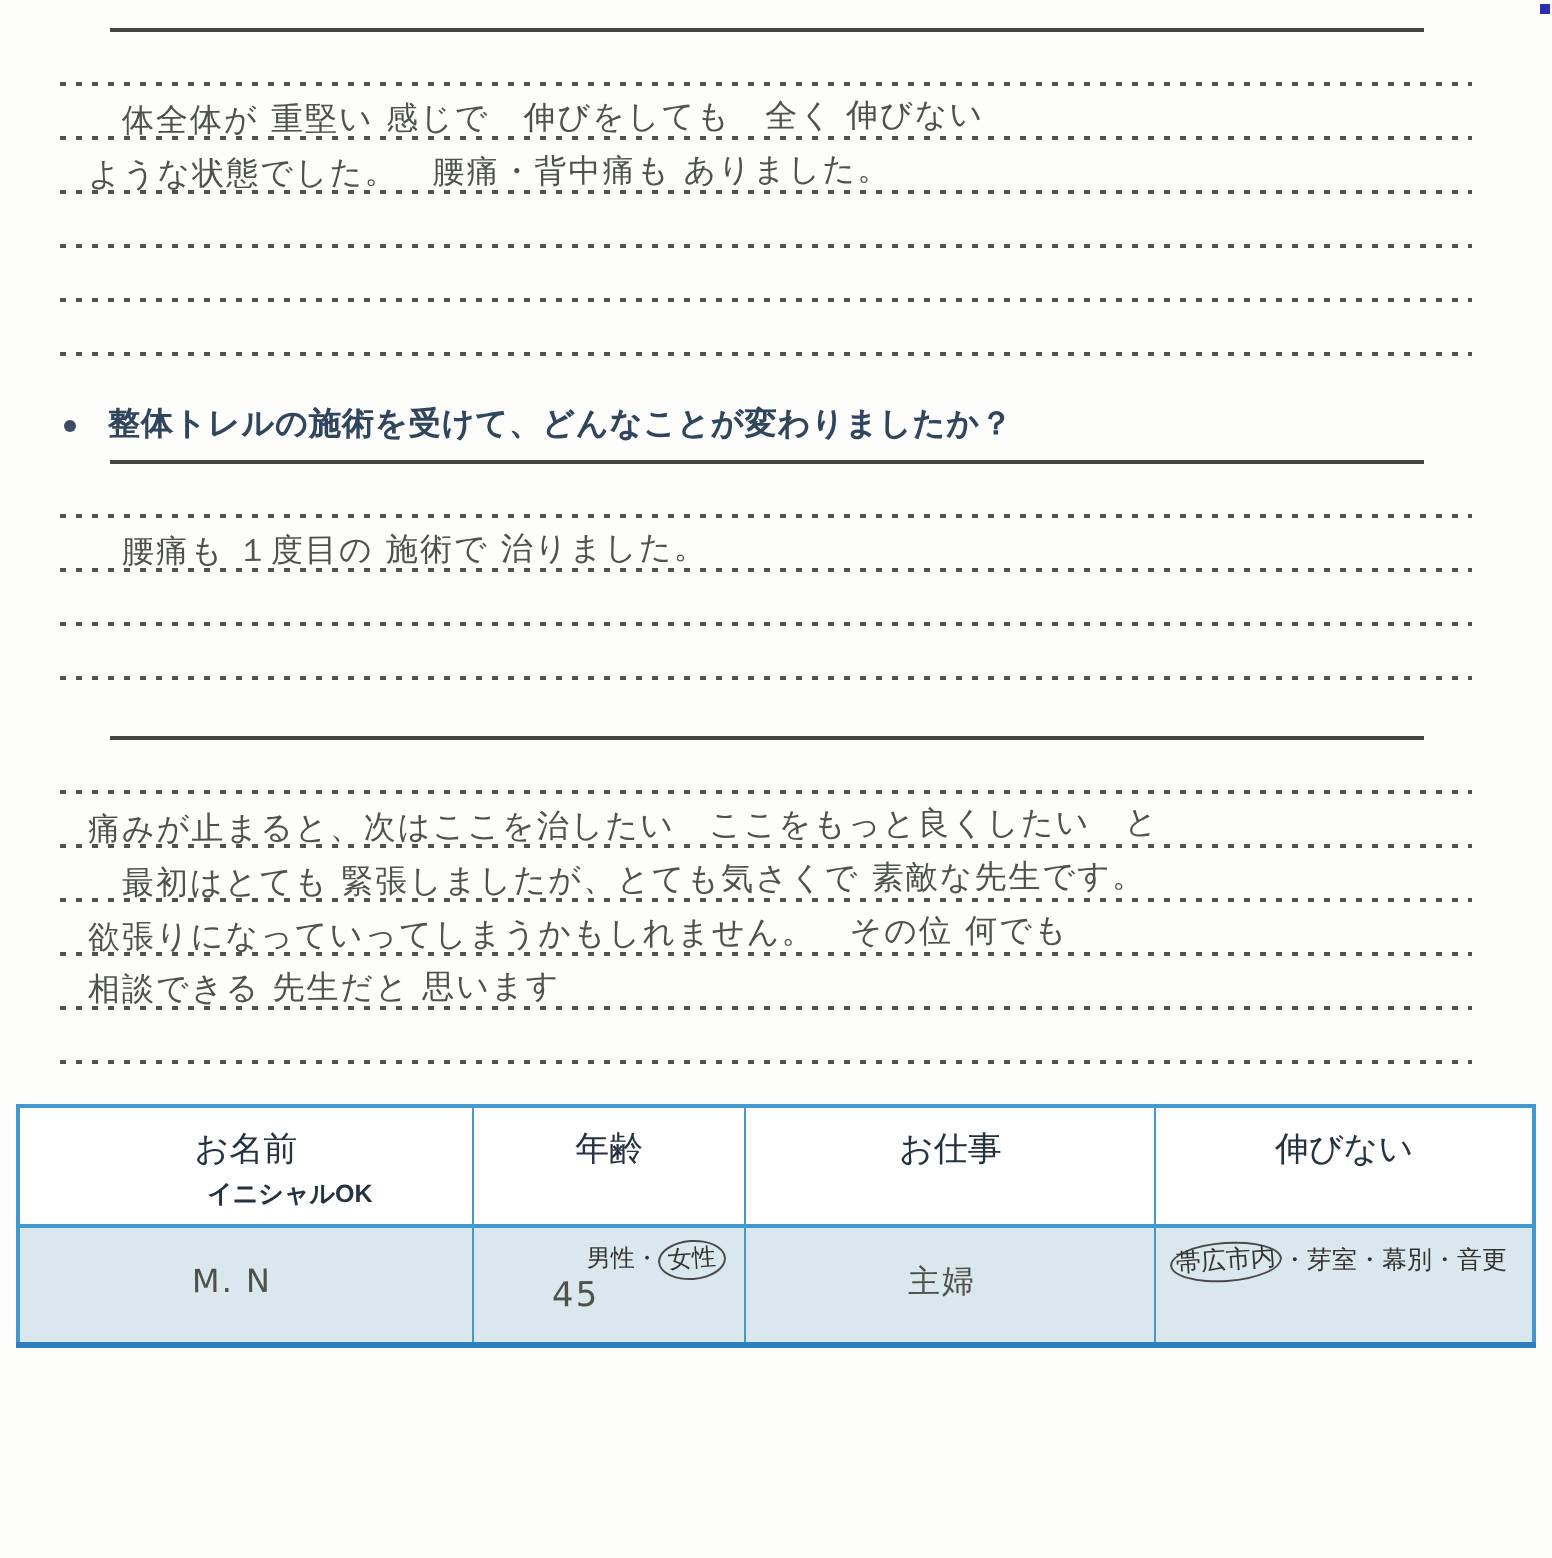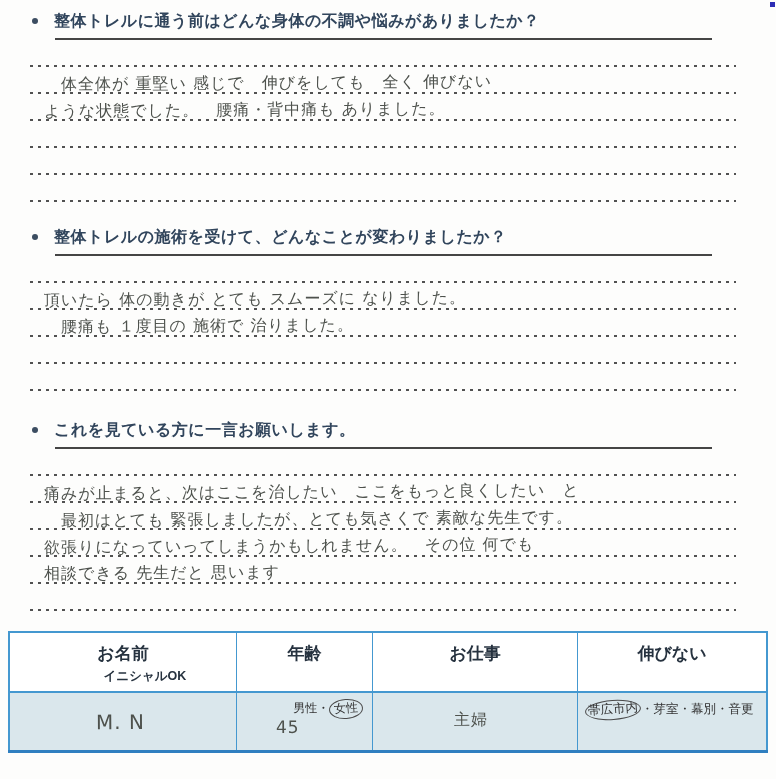--- a/index.html
+++ b/index.html
@@ -71,23 +71,23 @@
   }
   .info-table tr.vals td{
     background:#dae7ec;
     height:55px;
     border-bottom:3px solid #2f7fc0;
   }
   .col-name{width:30%;}
   .col-age{width:18%;}
   .col-job{width:27%;}
   .col-res{width:25%;}
-  .h-title{font-size:17px;font-weight:bold;color:#26323f;padding-top:8px;}
+  .h-title{font-size:17px;font-weight:normal;color:#26323f;padding-top:8px;}
   .h-sub{font-size:12.5px;font-weight:bold;color:#26323f;margin-top:3px;margin-left:44px;}
-  .cell-name .hw{top:16px;left:85px;font-size:20px;}
+  .cell-name .hw{top:16px;left:85px;font-size:16px;}
   .gender-line{
     text-align:right;font-size:12px;color:#333;
     padding:5px 8px 0 0;
   }
   .circled{
     display:inline-block;
     border:1.5px solid #4a4a4a;
     border-radius:50%;
     padding:0 4px 1px 4px;
     transform:rotate(-4deg);
@@ -105,55 +105,46 @@
     position:absolute;top:2px;right:1px;
     width:5px;height:5px;background:#2d2db5;
   }
 </style>
 </head>
 <body>
 
 <div class="page">
 
   <div class="section s1">
-    <div class="q-row">
-      <span class="bullet"></span>
-      <span class="q-text">整体トレルに通う前はどんな身体の不調や悩みがありましたか？</span>
-    </div>
     <div class="q-underline"></div>
     <div class="answers">
       <div class="ans-row"><span class="hw"></span></div>
       <div class="ans-row"><span class="hw">　体全体が 重堅い 感じで　伸びをしても　全く 伸びない</span></div>
       <div class="ans-row"><span class="hw">ような状態でした。　腰痛・背中痛も ありました。</span></div>
       <div class="ans-row"><span class="hw"></span></div>
       <div class="ans-row"><span class="hw"></span></div>
       <div class="ans-row"><span class="hw"></span></div>
     </div>
   </div>
 
   <div class="section s2">
     <div class="q-row">
       <span class="bullet"></span>
       <span class="q-text">整体トレルの施術を受けて、どんなことが変わりましたか？</span>
     </div>
     <div class="q-underline"></div>
     <div class="answers">
       <div class="ans-row"><span class="hw"></span></div>
-      <div class="ans-row"><span class="hw">頂いたら 体の動きが とても スムーズに なりました。</span></div>
       <div class="ans-row"><span class="hw">　腰痛も １度目の 施術で 治りました。</span></div>
       <div class="ans-row"><span class="hw"></span></div>
       <div class="ans-row"><span class="hw"></span></div>
     </div>
   </div>
 
   <div class="section s3">
-    <div class="q-row">
-      <span class="bullet"></span>
-      <span class="q-text">これを見ている方に一言お願いします。</span>
-    </div>
     <div class="q-underline"></div>
     <div class="answers">
       <div class="ans-row"><span class="hw"></span></div>
       <div class="ans-row"><span class="hw">痛みが止まると、次はここを治したい　ここをもっと良くしたい　と</span></div>
       <div class="ans-row"><span class="hw">　最初はとても 緊張しましたが、とても気さくで 素敵な先生です。</span></div>
       <div class="ans-row"><span class="hw">欲張りになっていってしまうかもしれません。　その位 何でも</span></div>
       <div class="ans-row"><span class="hw">相談できる 先生だと 思います</span></div>
       <div class="ans-row"><span class="hw"></span></div>
     </div>
   </div>

